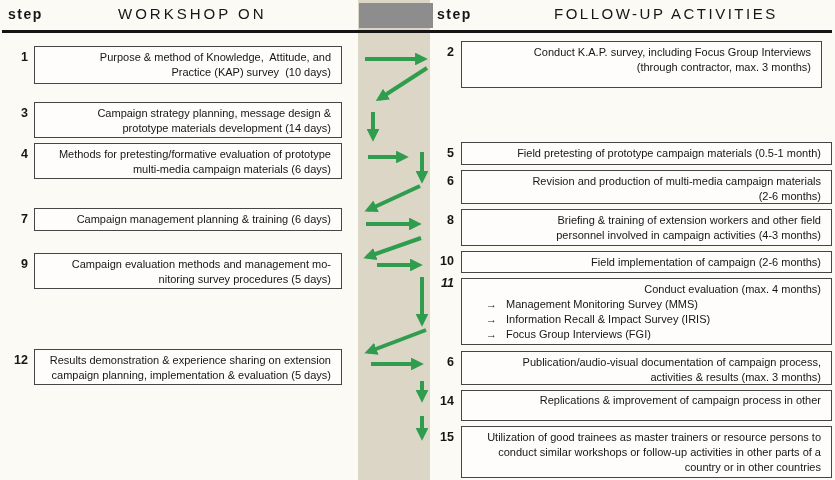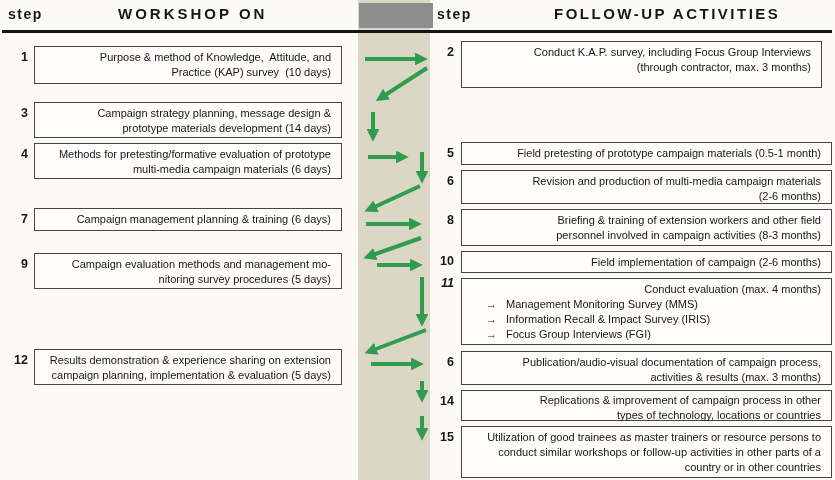--- a/index.html
+++ b/index.html
@@ -6,21 +6,21 @@
   .canvas{
     position:relative; width:835px; height:480px;
     background:#fbfaf5; overflow:hidden;
     font-family:"Liberation Sans", sans-serif;
     color:#161616;
   }
   .mid-strip{position:absolute; left:358px; top:0; width:72px; height:480px;}
   .gray-box{position:absolute; left:359px; top:3px; width:74px; height:25px;}
   .header-rule{position:absolute; left:2px; top:30px; width:830px; height:3px; background:#151515;}
   .hdr-step{position:absolute; top:6px; font-size:14px; font-weight:bold; letter-spacing:1.5px;}
-  .hdr-title{position:absolute; top:5px; font-size:15px; font-weight:bold; letter-spacing:3px; white-space:pre;}
+  .hdr-title{position:absolute; top:5px; font-size:15px; font-weight:normal; letter-spacing:3px; white-space:pre;}
   .box{
     position:absolute; box-sizing:border-box;
     background:#fefdfb; border:1px solid #454545;
     padding:3px 10px; font-size:11px; line-height:15px;
   }
   .box .ln{white-space:pre;text-align:right;}
   .num{
     position:absolute; width:26px; text-align:right;
     font-size:12.5px; font-weight:bold; white-space:pre;
   }
@@ -90,21 +90,21 @@
 
   <div class="num" style="left:428px; top:174px;">6</div>
   <div class="box" style="left:461px; top:170px; width:371px; height:34px;">
     <div class="ln">Revision and production of multi-media campaign materials</div>
     <div class="ln">(2-6 months)</div>
   </div>
 
   <div class="num" style="left:428px; top:213px;">8</div>
   <div class="box" style="left:461px; top:209px; width:371px; height:37px;">
     <div class="ln">Briefing &amp; training of extension workers and other field</div>
-    <div class="ln">personnel involved in campaign activities (8-3 months)</div>
+    <div class="ln">personnel involved in campaign activities (4-3 months)</div>
   </div>
 
   <div class="num" style="left:428px; top:254px;">10</div>
   <div class="box" style="left:461px; top:251px; width:371px; height:22px; padding-top:3px;">
     <div class="ln">Field implementation of campaign (2-6 months)</div>
   </div>
 
   <div class="num" style="left:428px; top:276px;font-style:italic;">11</div>
   <div class="box" style="left:461px; top:278px; width:371px; height:67px;">
     <div class="ln">Conduct evaluation (max. 4 months)</div>
@@ -115,21 +115,20 @@
 
   <div class="num" style="left:428px; top:355px;">6</div>
   <div class="box" style="left:461px; top:351px; width:371px; height:34px;">
     <div class="ln">Publication/audio-visual documentation of campaign process,</div>
     <div class="ln">activities &amp; results (max. 3 months)</div>
   </div>
 
   <div class="num" style="left:428px; top:394px;">14</div>
   <div class="box" style="left:461px; top:390px; width:371px; height:31px; padding-top:2px;">
     <div class="ln">Replications &amp; improvement of campaign process in other</div>
-    <div class="ln">types of technology, locations or countries</div>
   </div>
 
   <div class="num" style="left:428px; top:430px;">15</div>
   <div class="box" style="left:461px; top:426px; width:371px; height:52px;">
     <div class="ln">Utilization of good trainees as master trainers or resource persons to</div>
     <div class="ln">conduct similar workshops or follow-up activities in other parts of a</div>
     <div class="ln">country or in other countries</div>
   </div>
 
   <svg class="arrow-svg" id="arrow-svg" viewBox="0 0 835 480">

